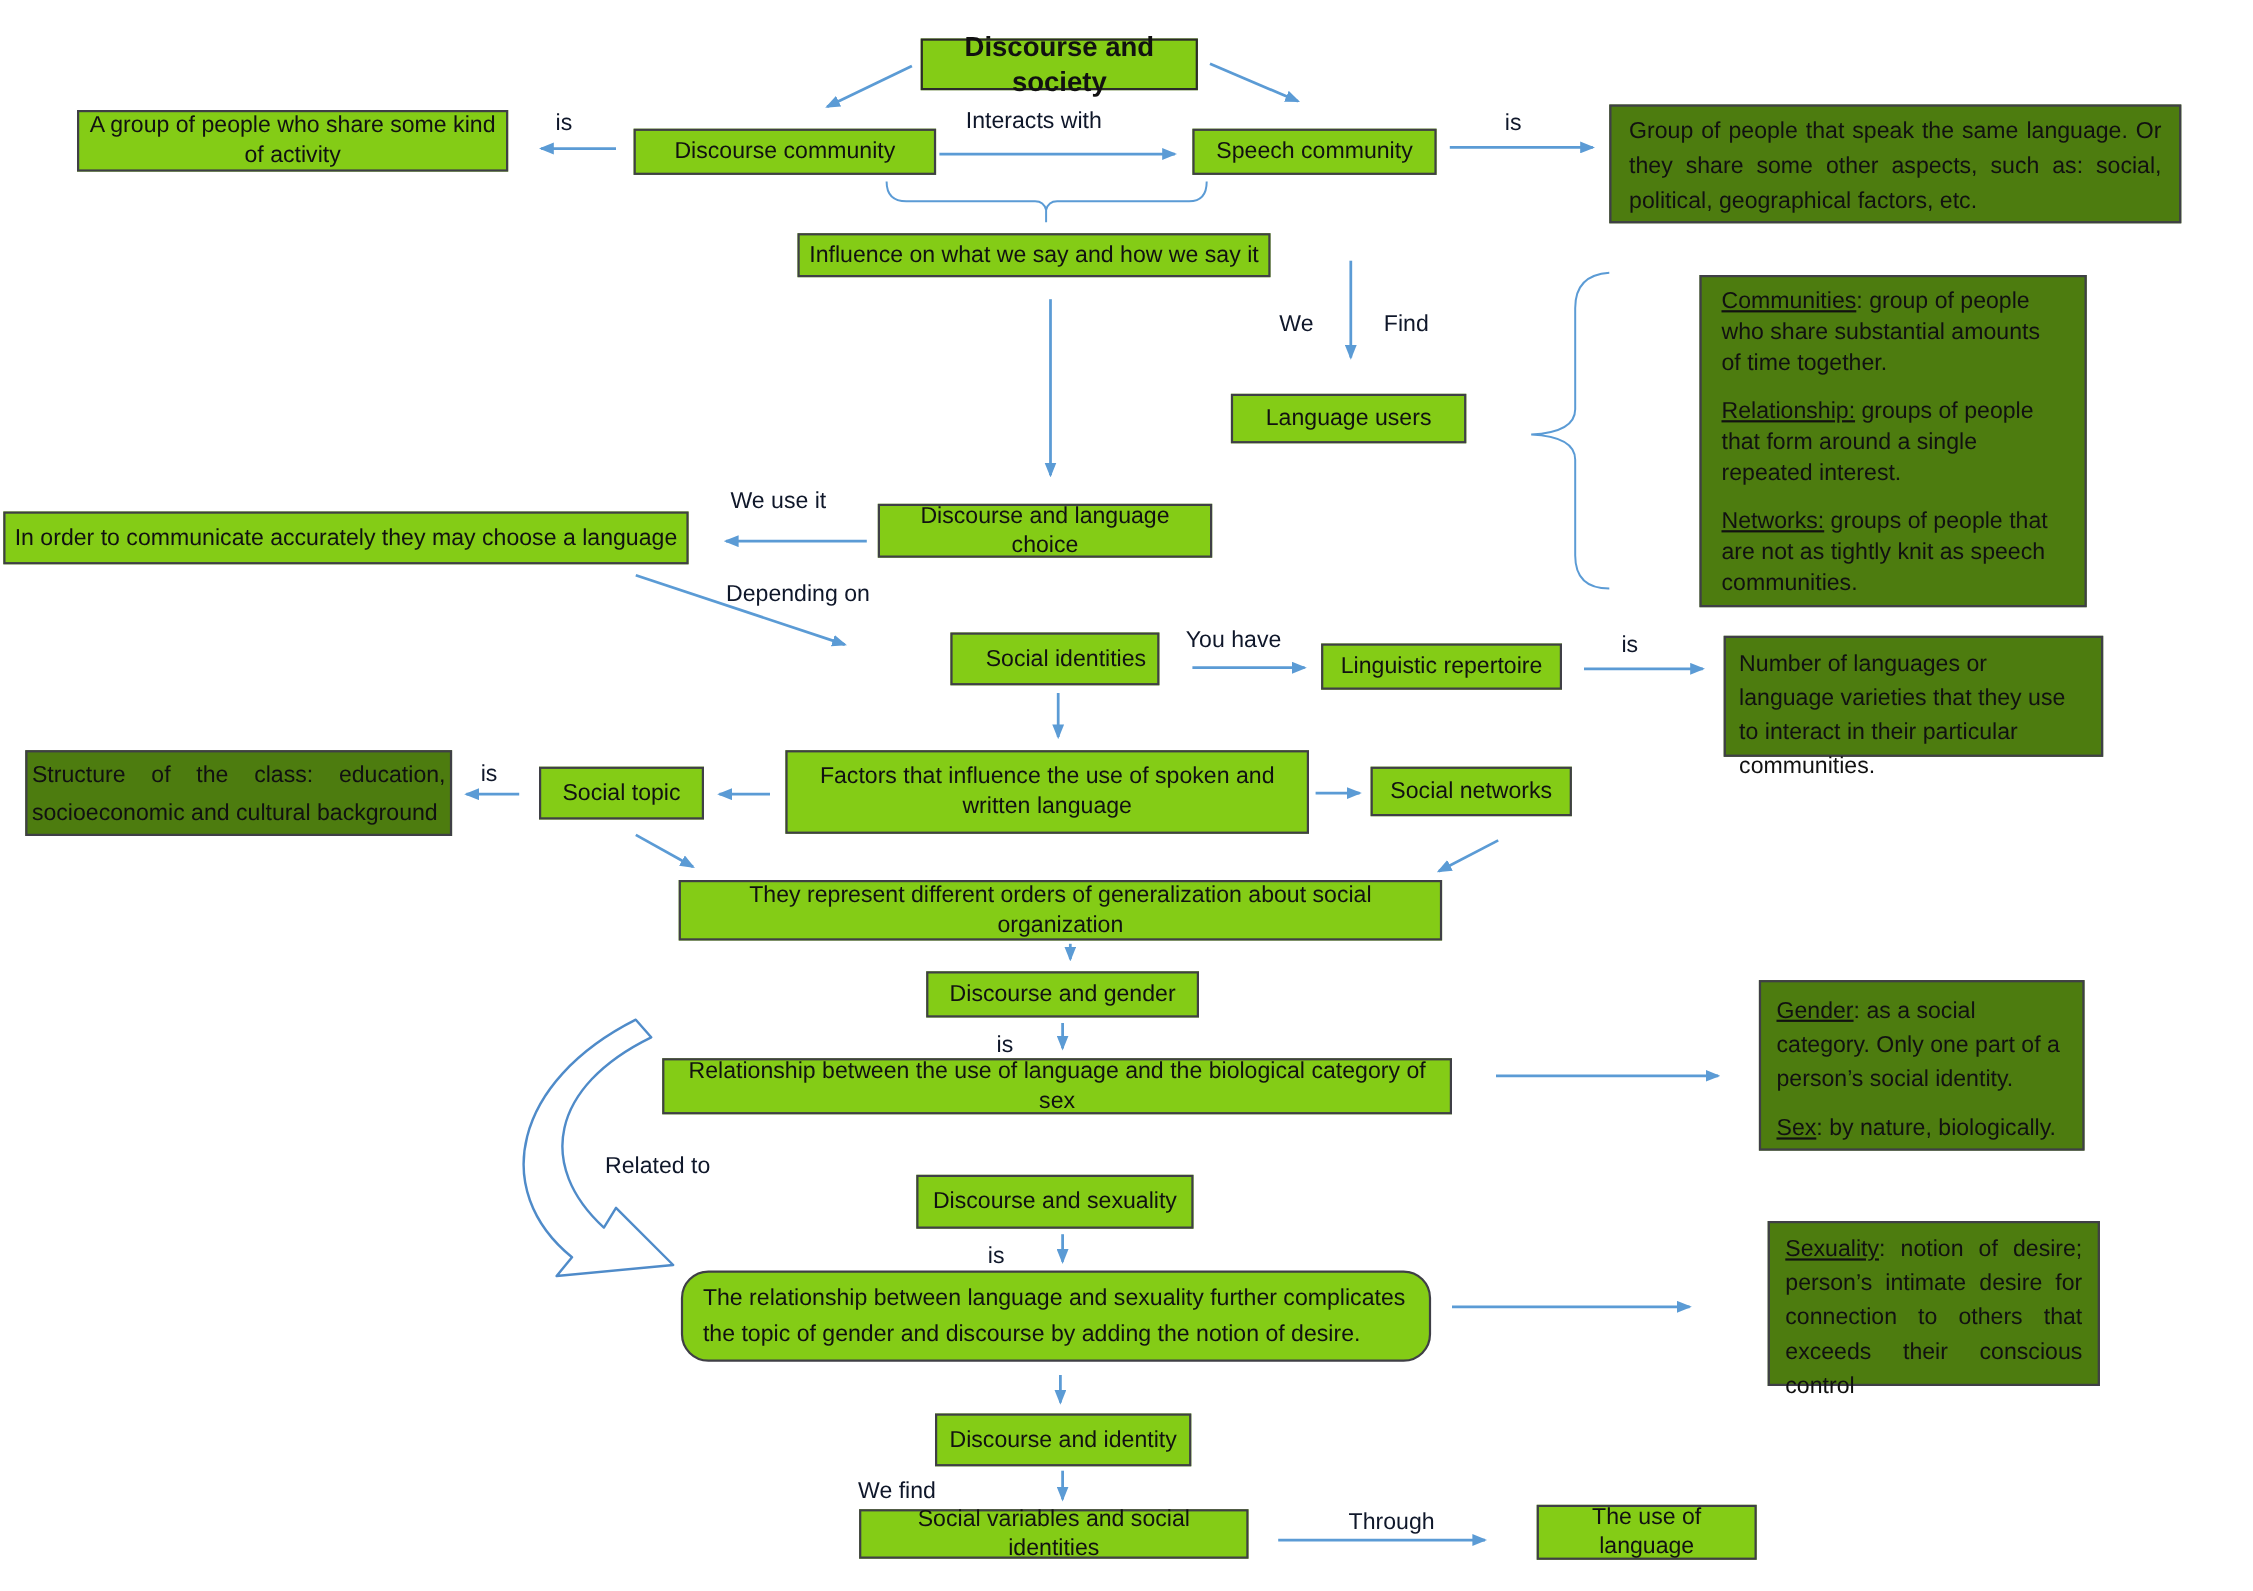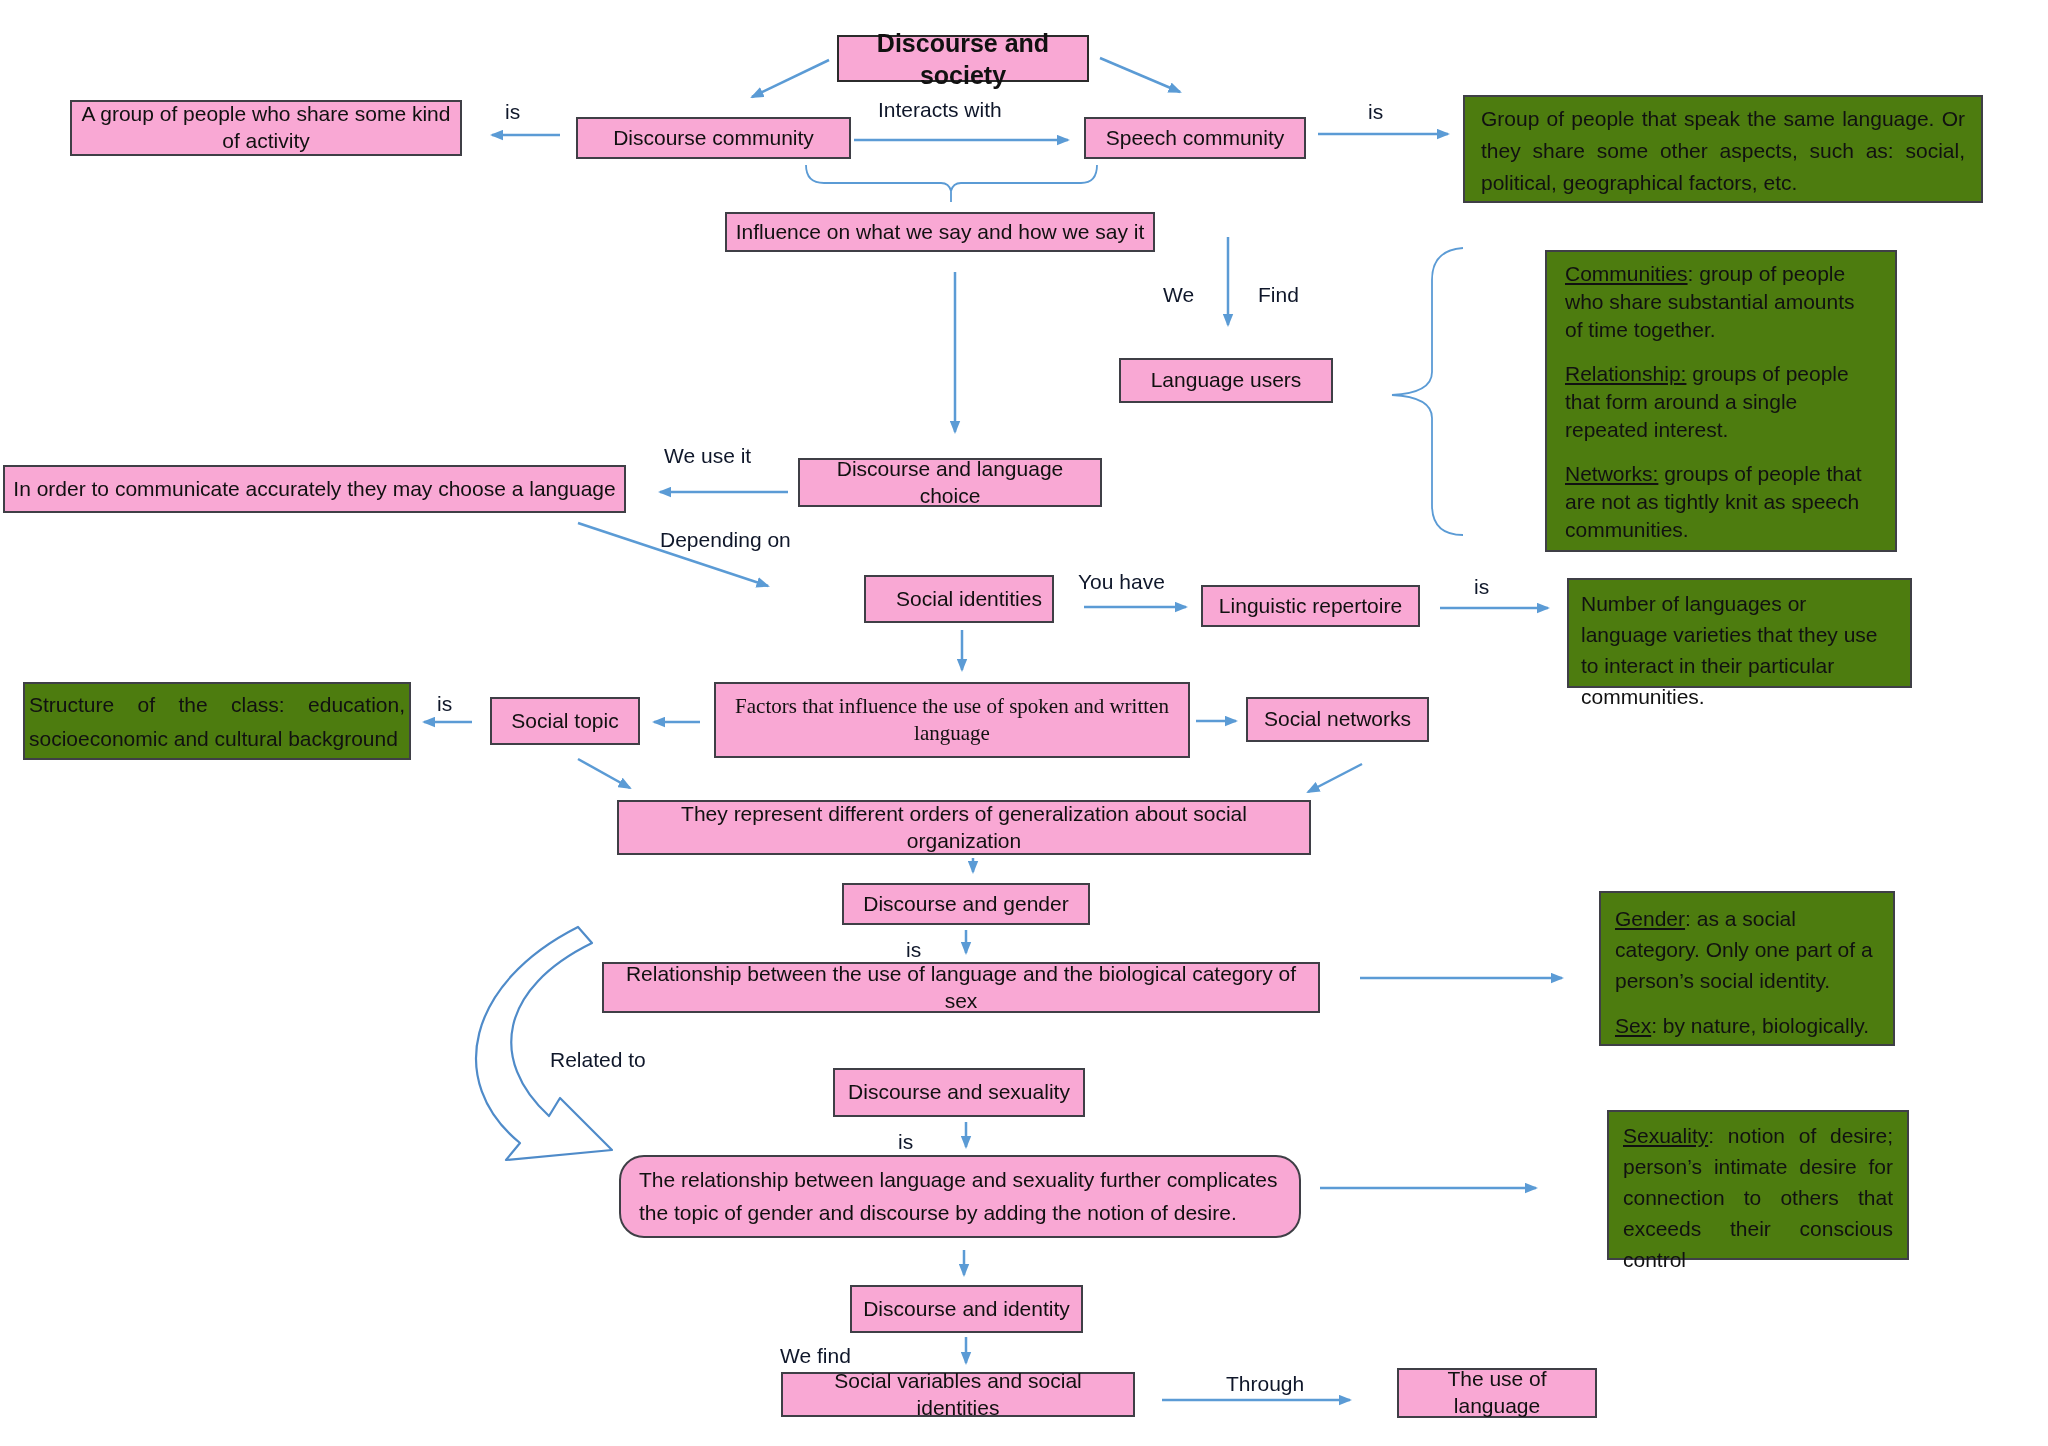--- a/index.html
+++ b/index.html
@@ -2,21 +2,21 @@
 <html><head>
 <meta charset="utf-8">
 <style>
   html,body { margin:0; padding:0; background:#ffffff; }
   #canvas {
     position:relative; width:2048px; height:1446px; background:#ffffff;
     font-family:"Liberation Sans", sans-serif; color:#161616; overflow:hidden;
   }
   #connectors { position:absolute; left:0; top:0; width:2048px; height:1446px; }
   .node {
-    position:absolute; box-sizing:border-box; background:#f9a8d4;
+    position:absolute; box-sizing:border-box; background:#84cc16;
     border:2px solid #3f3f46; display:flex; align-items:center; justify-content:center;
     text-align:center; font-size:21px; line-height:1.28; color:#111; padding:2px 8px;
   }
   .title-node { font-weight:700; font-size:25px; border-color:#2b2b2b; }
   .defbox {
     position:absolute; box-sizing:border-box; background:#4d7c0f;
     border:2px solid #3f3f46; font-size:21px; line-height:28px; color:#111;
     padding:10px 16px; text-align:left;
   }
   .defbox p { margin:0 0 16px 0; }
@@ -96,21 +96,21 @@
   <div class="node" style="left:798px; top:458px; width:304px; height:49px;">Discourse and language choice</div>
 
   <div class="node" style="left:3px; top:465px; width:623px; height:48px;">In order to communicate accurately they may choose a language</div>
 
   <div class="node" style="left:864px; top:575px; width:190px; height:48px;padding-left:28px;">Social identities</div>
 
   <div class="node" style="left:1201px; top:585px; width:219px; height:42px;">Linguistic repertoire</div>
 
   <div class="defbox" style="left:1567px; top:578px; width:345px; height:110px; padding:8px 12px; line-height:31px;">Number of languages or language varieties that they use to interact in their particular communities.</div>
 
-  <div class="node" style="left:714px; top:682px; width:476px; height:76px;font-family:Liberation Serif, serif;">Factors that influence the use of spoken and written language</div>
+  <div class="node" style="left:714px; top:682px; width:476px; height:76px;">Factors that influence the use of spoken and written language</div>
 
   <div class="defbox justify" style="left:23px; top:682px; width:388px; height:78px; padding:4px 4px; line-height:34px;">Structure of the class: education, socioeconomic and cultural background</div>
 
   <div class="node" style="left:490px; top:697px; width:150px; height:48px;">Social topic</div>
 
   <div class="node" style="left:1246px; top:697px; width:183px; height:45px;">Social networks</div>
 
   <div class="node" style="left:617px; top:800px; width:694px; height:55px;">They represent different orders of generalization about social organization</div>
 
   <div class="node" style="left:842px; top:883px; width:248px; height:42px;">Discourse and gender</div>

